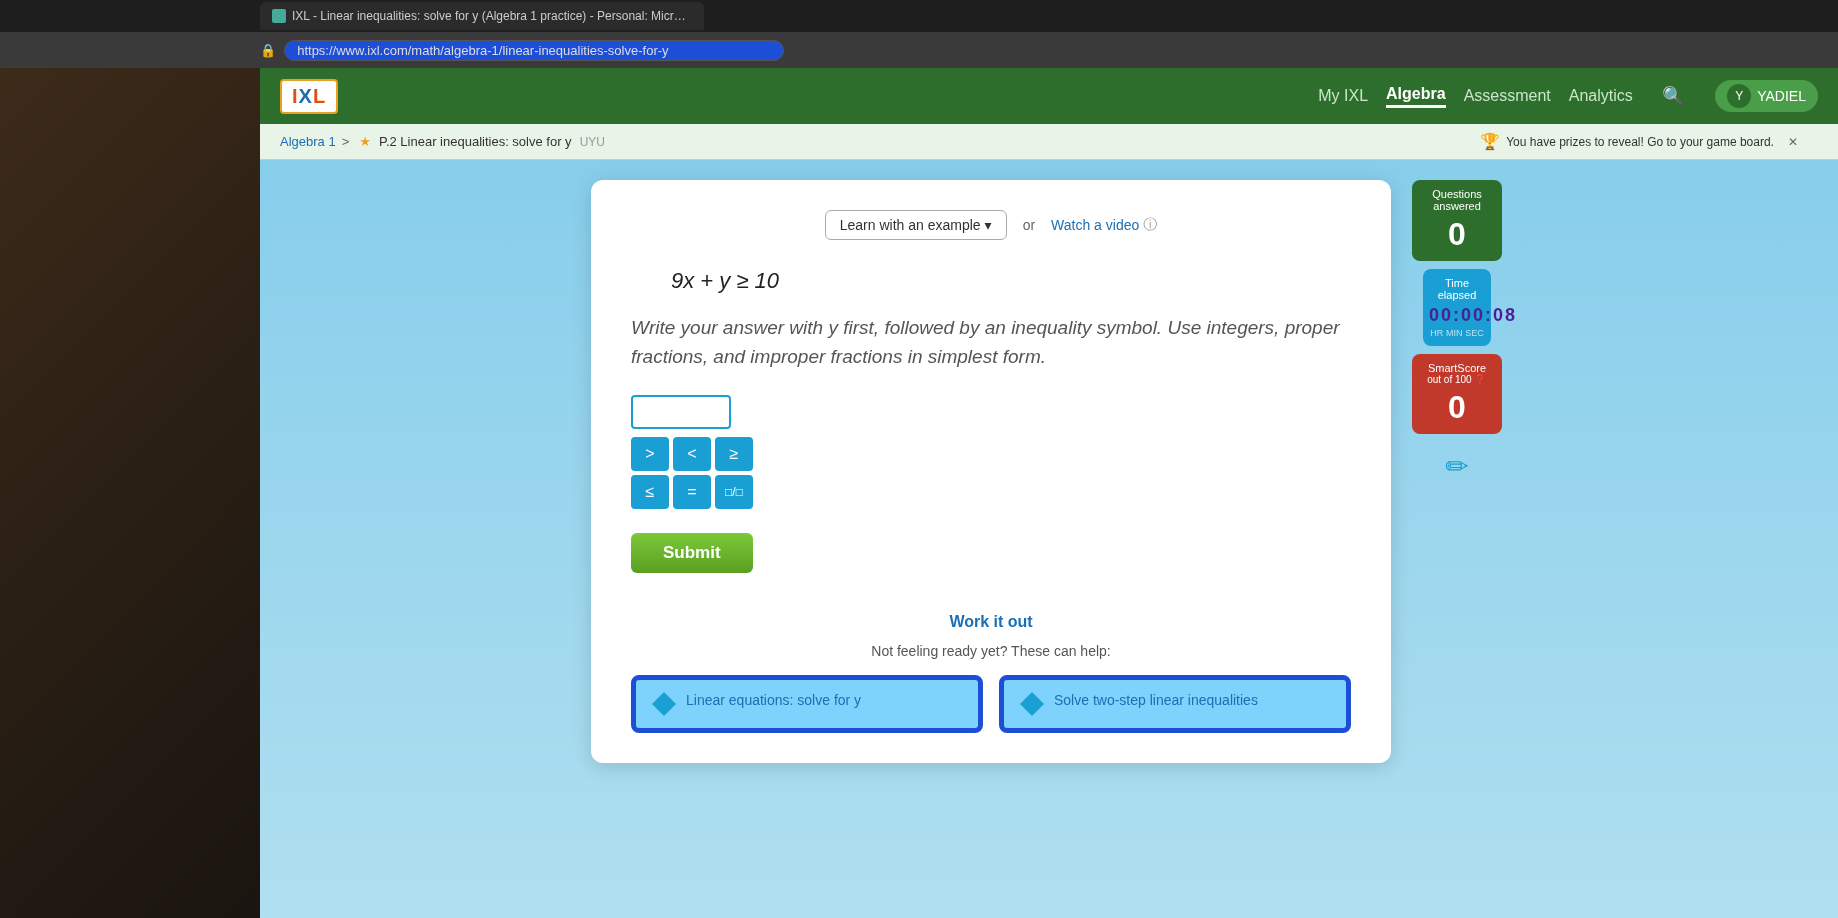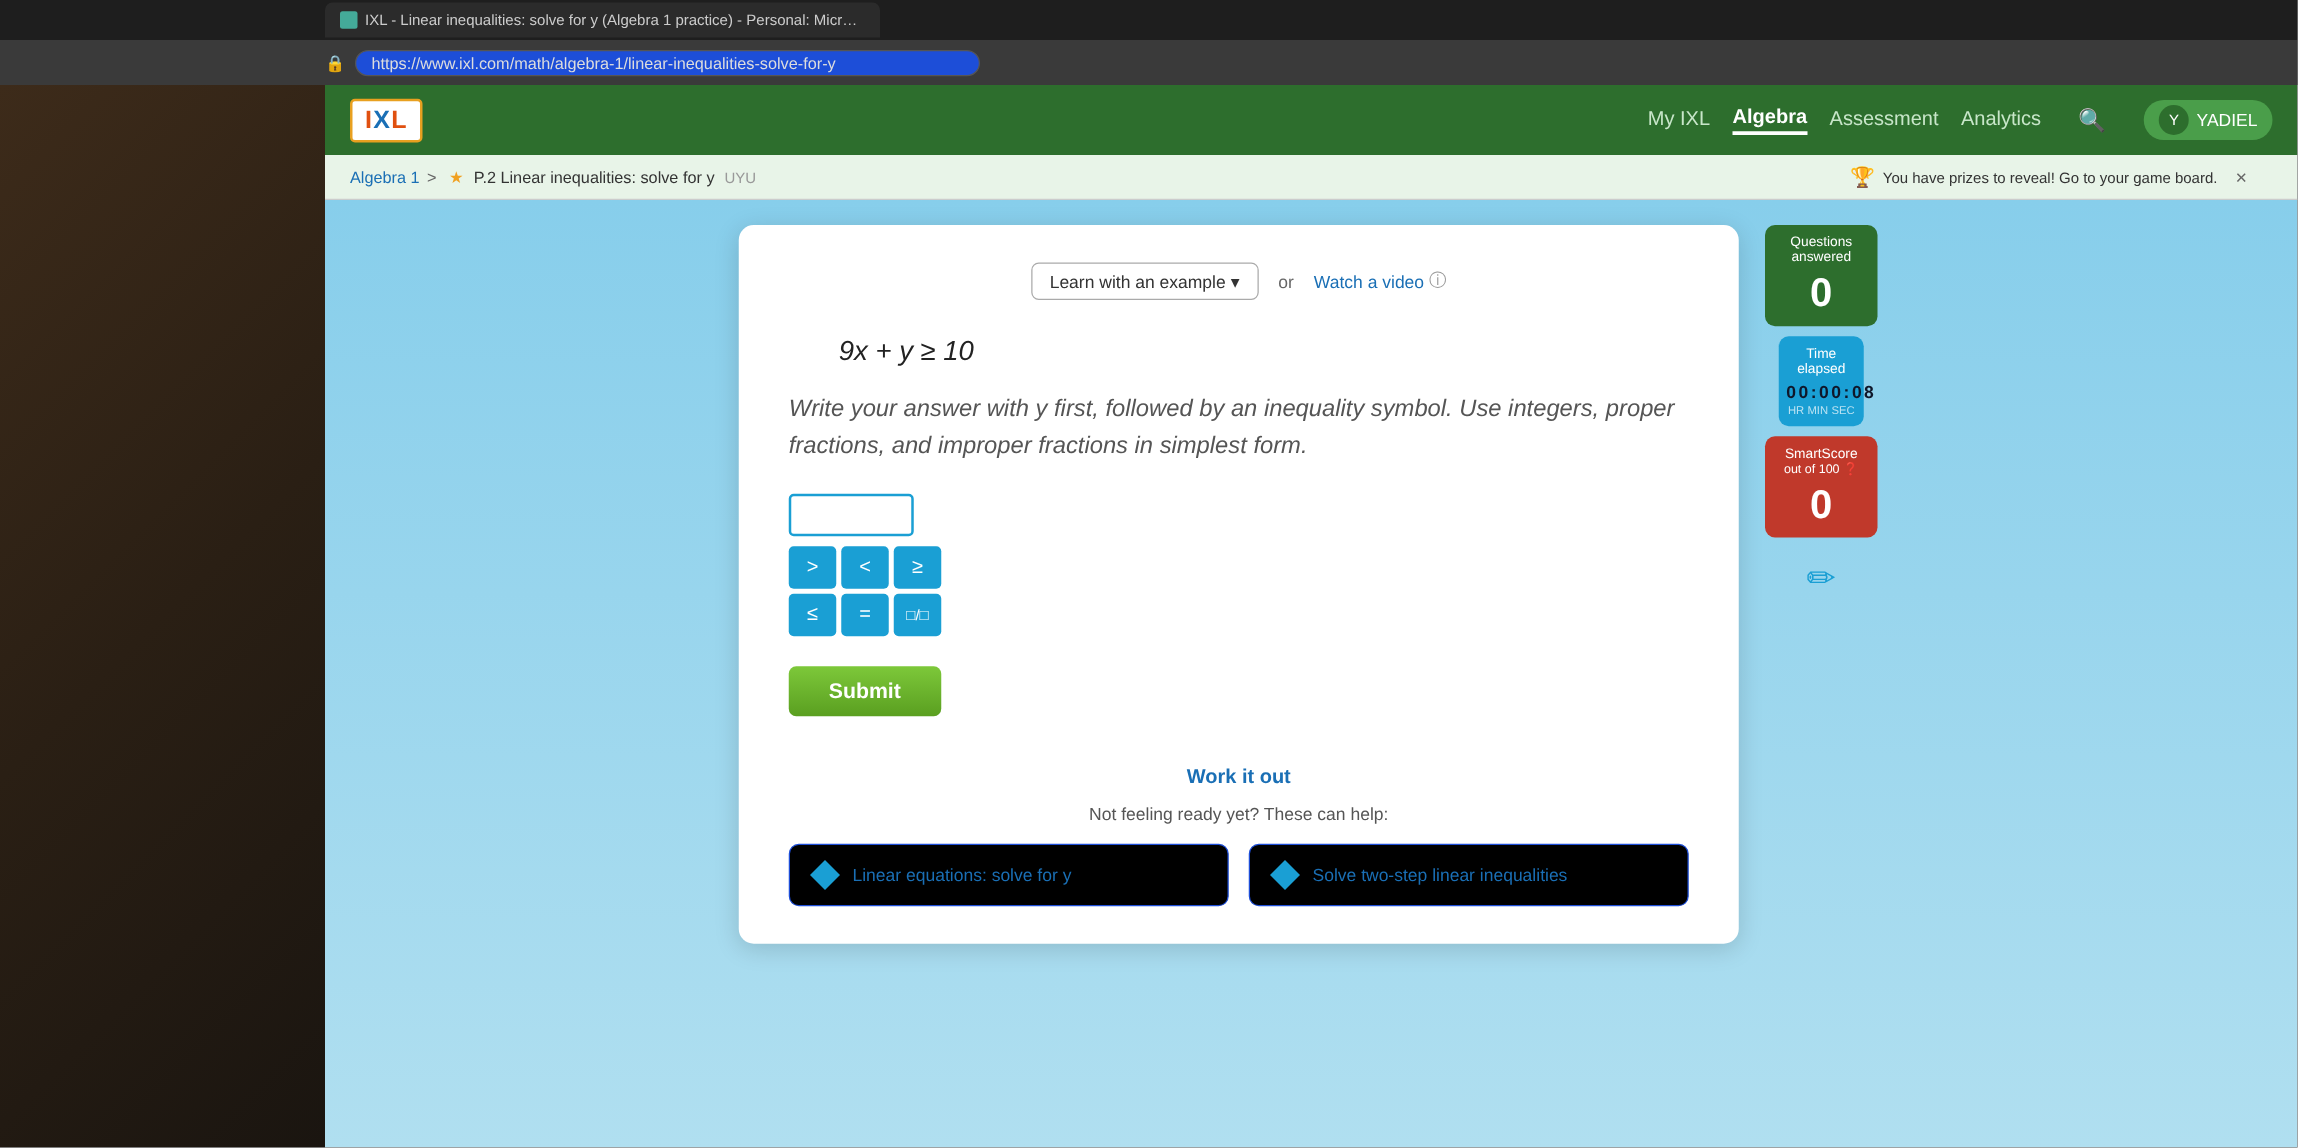--- a/index.html
+++ b/index.html
@@ -330,26 +330,26 @@
       font-size: 14px;
       margin-bottom: 16px;
     }
 
     
     .related-links {
       display: flex;
       gap: 16px;
     }
     .related-link {
-      background: #000000;
-      border: 1px solid #1d4ed8;
+      background: #7dd3fc;
+      border: 5px solid #1d4ed8;
       border-radius: 8px;
       padding: 12px 16px;
       display: flex;
-      align-items: center;
+      align-items: flex-start;
       gap: 10px;
       flex: 1;
       cursor: pointer;
       text-decoration: none;
       color: #1a6fb5;
       font-size: 14px;
     }
     .diamond-icon {
       width: 24px;
       height: 24px;
@@ -385,23 +385,23 @@
     .time-elapsed-card {
       background: #1a9fd4;
       color: #fff;
       border-radius: 8px;
       width: 68px;
       text-align: center;
       padding: 8px 6px;
       font-size: 11px;
     }
     .time-display {
-      font-size: 14px;
-      font-weight: bold;
-      color: #0f172a;
+      font-size: 18px;
+      font-weight: bold;
+      color: #4c1d95;
       letter-spacing: 2px;
       margin-top: 4px;
     }
     .time-labels {
       display: flex;
       justify-content: space-around;
       font-size: 9px;
       color: rgba(255,255,255,0.7);
       margin-top: 2px;
     }

